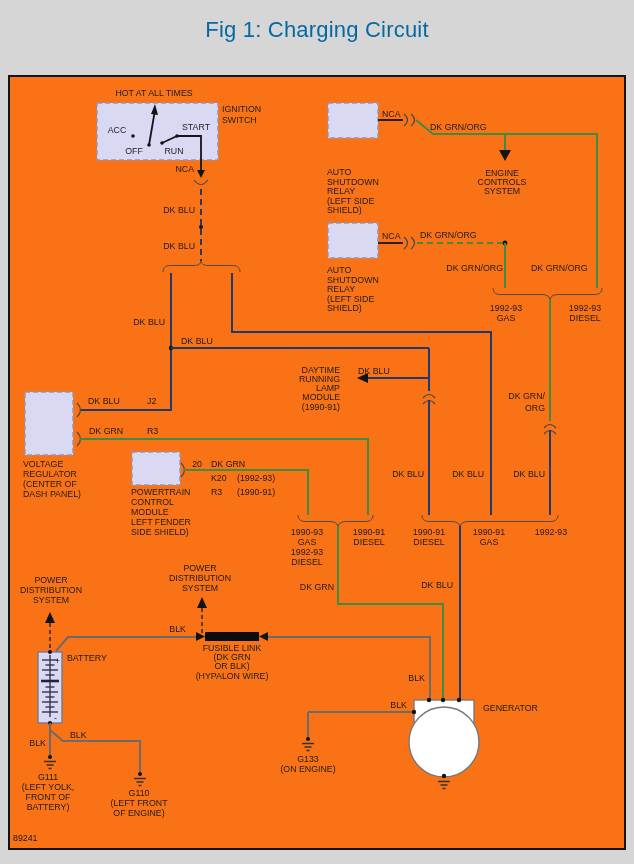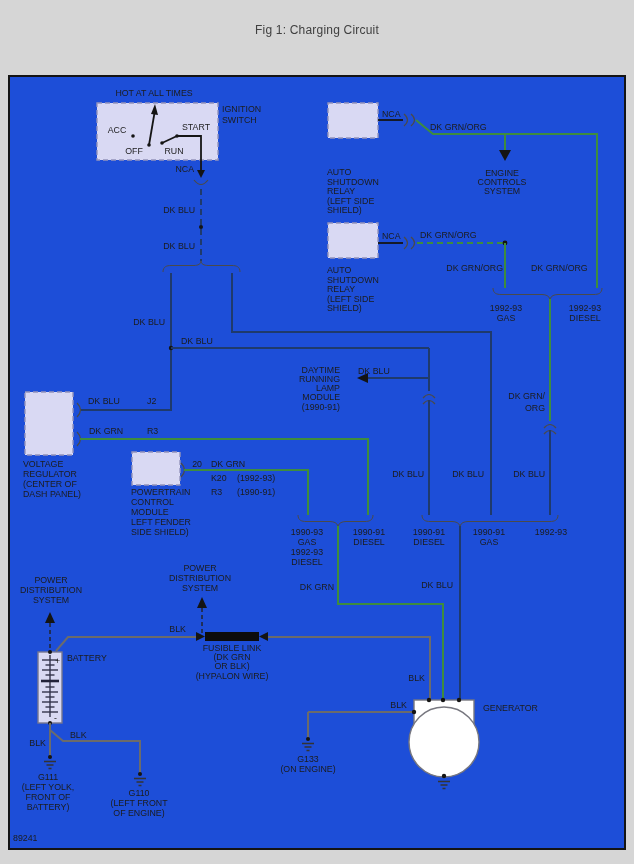--- a/index.html
+++ b/index.html
@@ -5,25 +5,25 @@
   html,body{margin:0;padding:0;}
   body{
     width:634px;height:864px;position:relative;
     background:#d6d6d6;
     font-family:"Liberation Sans",sans-serif;
     overflow:hidden;
   }
   .title{
     position:absolute;top:0;left:0;width:634px;height:60px;
     display:flex;align-items:center;justify-content:center;
-    font-size:12px;color:#404040;letter-spacing:0.2px;
+    font-size:22px;color:#0369a1;letter-spacing:0.2px;
   }
   .sheet{
     position:absolute;left:8px;top:75px;width:618px;height:775px;
-    background:#1d4ed8;border:2px solid #141414;box-sizing:border-box;
+    background:#f97316;border:2px solid #141414;box-sizing:border-box;
   }
   svg{display:block;}
   text{font-family:"Liberation Sans",sans-serif;font-size:8.8px;fill:#1c1c1c;}
   .w-blu{stroke:#1f3a6c;stroke-width:2;fill:none;}
   .w-blu-d{stroke:#1f3a6c;stroke-width:2;fill:none;stroke-dasharray:6,4;}
   .w-grn{stroke:#3e8c3e;stroke-width:2;fill:none;}
   .w-grn-d{stroke:#3e8c3e;stroke-width:2;fill:none;stroke-dasharray:6,4;}
   .w-gry{stroke:#6b6b6b;stroke-width:2;fill:none;}
   .w-blk{stroke:#151515;stroke-width:1.8;fill:none;}
   .w-dash{stroke:#222;stroke-width:1.4;fill:none;stroke-dasharray:4,3;}

